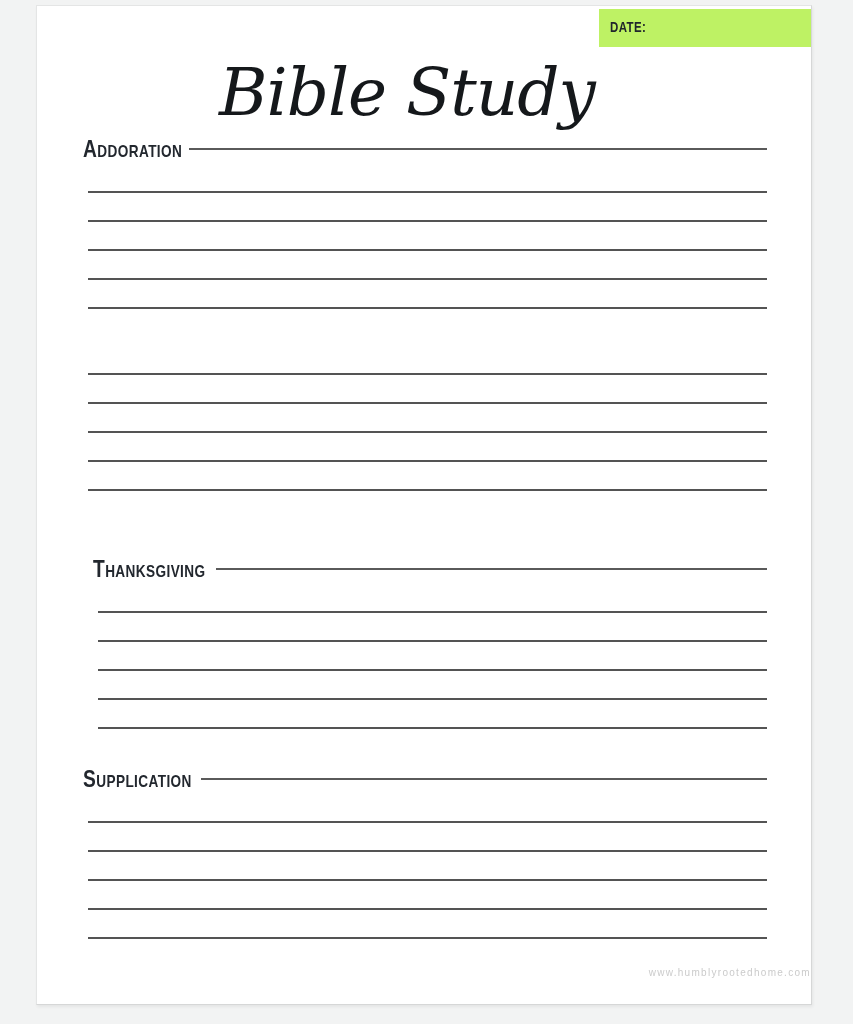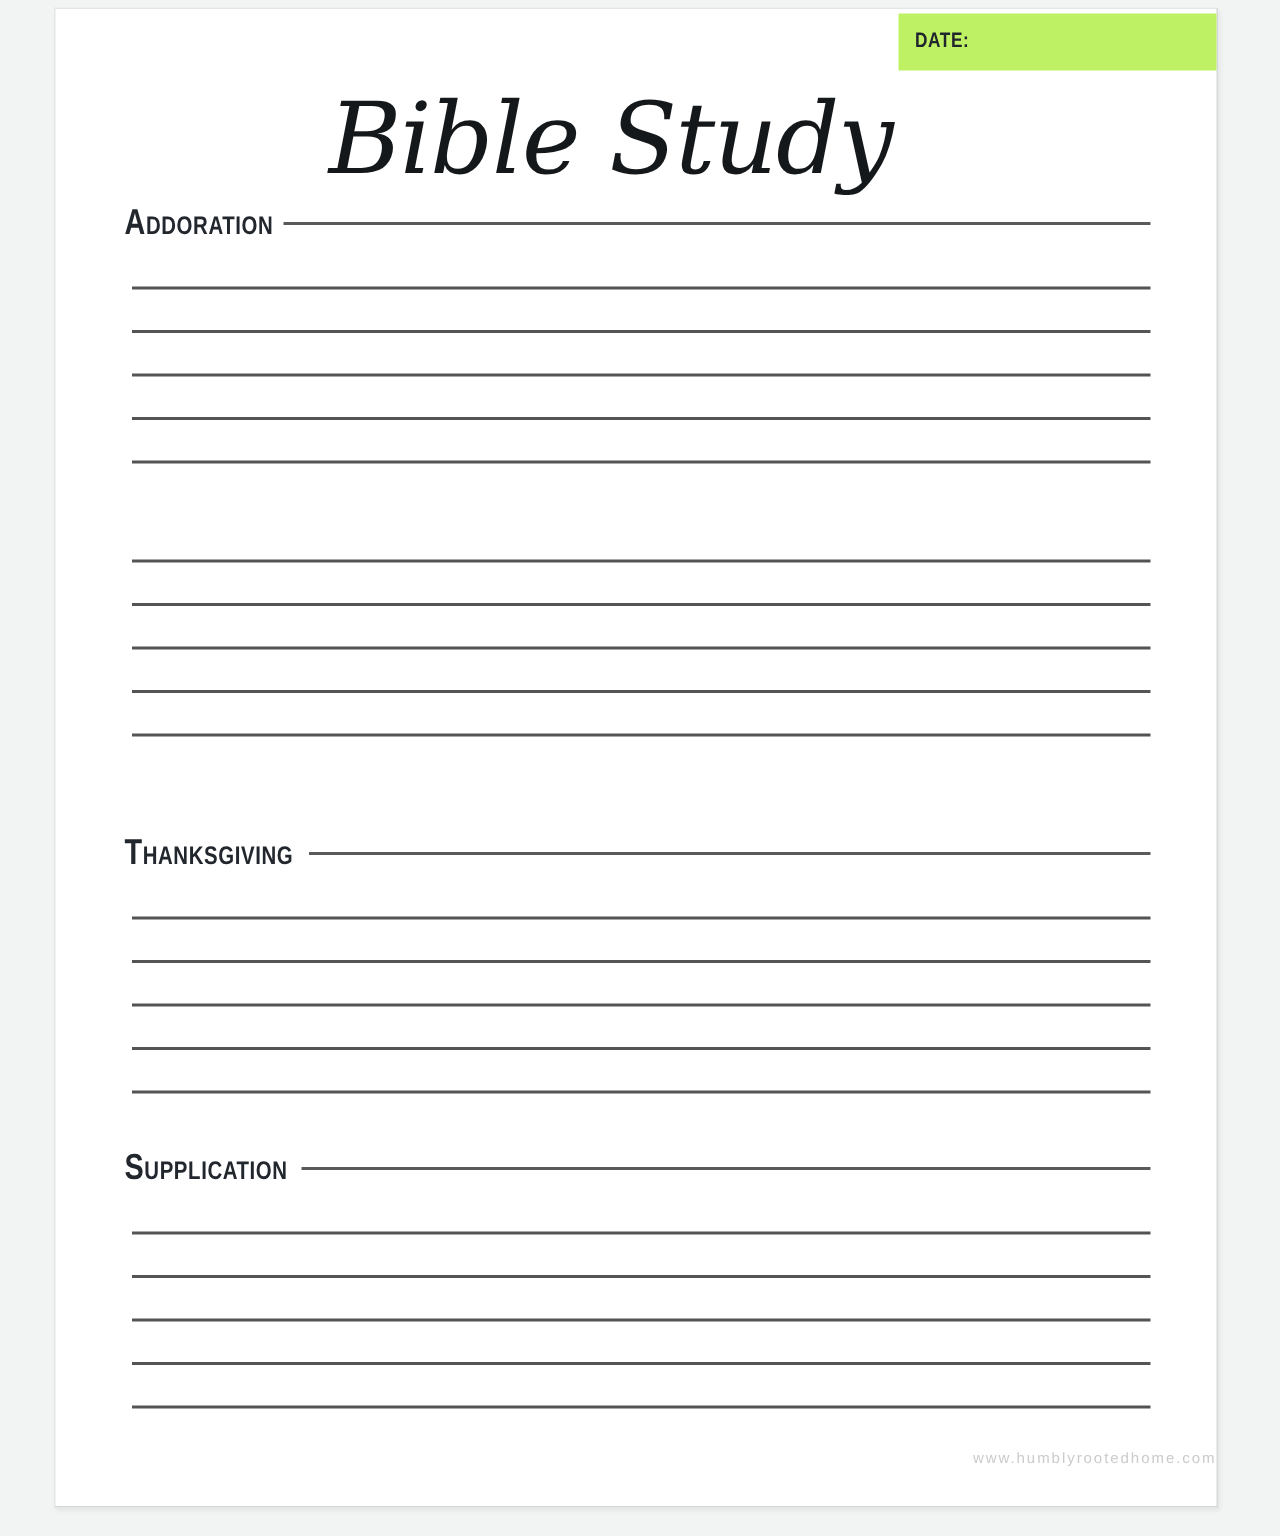--- a/index.html
+++ b/index.html
@@ -61,21 +61,21 @@
     margin-top: 40px;
   }
 
   .section {
     position: absolute;
     left: 46px;
     right: 44px;
   }
   .sec-1 { top: 128px; }
   .sec-2 { top: 340px; }
-  .sec-3 { top: 548px; }
+  .sec-3 { top: 548px; margin-left: 10px; }
   .sec-4 { top: 758px; }
 
   .head-row {
     display: flex;
     align-items: center;
     height: 30px;
   }
   .sec-heading {
     margin: 0;
     font-family: "Liberation Sans", sans-serif;

